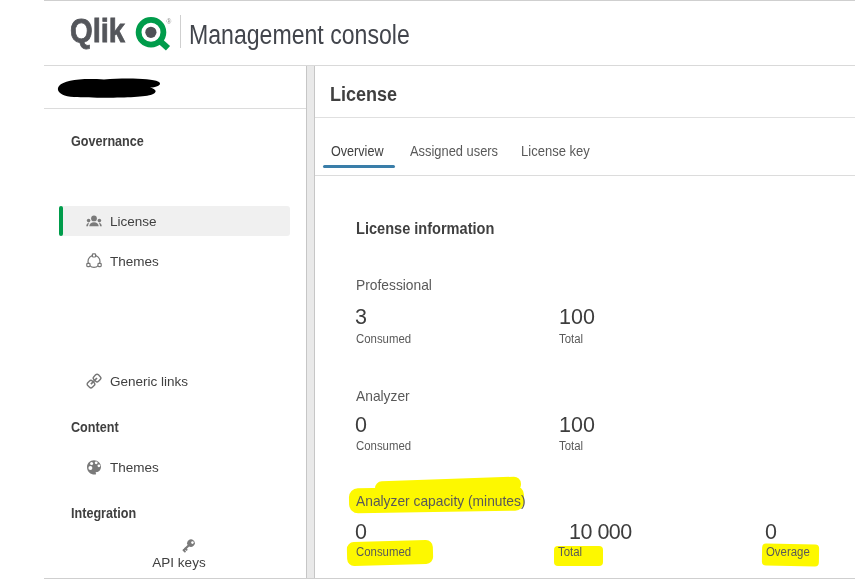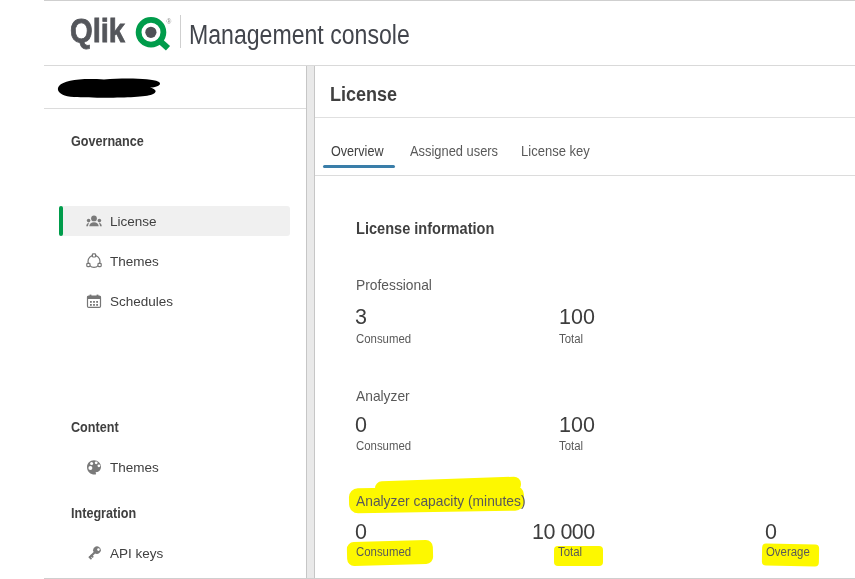--- a/index.html
+++ b/index.html
@@ -77,58 +77,51 @@
       <circle cx="8" cy="8.4" r="6" fill="none" stroke="#767676" stroke-width="1.2"></circle>
       <g fill="#fff" stroke="#767676" stroke-width="1.2">
         <rect x="6.4" y="0.8" width="3.2" height="3.2" rx="0.8"></rect>
         <rect x="0.8" y="10.4" width="3.2" height="3.2" rx="0.8"></rect>
         <rect x="12" y="10.4" width="3.2" height="3.2" rx="0.8"></rect>
       </g>
     </svg>
     <div class="lbl">Themes</div>
   </div>
 
-  <div class="abs item" style="top:286px;">
+
+
+  <div class="abs item" style="top:366px;">
     <svg class="ic" viewBox="0 0 16 16">
-      <path d="M1.5 3 h13 v3 h-13 Z" fill="#767676"></path>
-      <rect x="1.5" y="3" width="13" height="11.4" rx="1.2" fill="none" stroke="#767676" stroke-width="1.2"></rect>
-      <rect x="3.6" y="1.6" width="1.8" height="2.4" fill="#767676"></rect>
-      <rect x="10.6" y="1.6" width="1.8" height="2.4" fill="#767676"></rect>
-      <g fill="#767676">
-        <rect x="4" y="8" width="1.8" height="1.8"></rect>
-          <rect x="7.1" y="8" width="1.8" height="1.8"></rect>
-          <rect x="10.2" y="8" width="1.8" height="1.8"></rect>
-        <rect x="4" y="11" width="1.8" height="1.8"></rect>
-          <rect x="7.1" y="11" width="1.8" height="1.8"></rect>
-          <rect x="10.2" y="11" width="1.8" height="1.8"></rect>
+      <g fill="none" stroke="#767676" stroke-width="1.4">
+        <rect x="7.8" y="1.8" width="6.5" height="6.5" rx="2" transform="rotate(45 11.05 5.05)"></rect>
+        <rect x="1.7" y="7.9" width="6.5" height="6.5" rx="2" transform="rotate(45 4.95 11.15)"></rect>
+        <line x1="4.9" y1="11.1" x2="11" y2="5" stroke-width="1.7"></line>
       </g>
     </svg>
-    <div class="lbl">Schedules</div>
+    <div class="lbl">Generic links</div>
   </div>
-
-
 
   <div class="abs sechdr" style="top:417px;">Content</div>
 
   <div class="abs item" style="top:452px;">
     <svg class="ic" viewBox="0 0 16 16">
       <path d="M8 1.2 C12 1.2 15 4.2 15 7.8 C15 11.4 12.4 13 10.8 13 C9.4 13 9.4 14 10 14.6 C10.4 15 10 15.6 8.6 15.6 C4.6 15.6 1 12.4 1 8.2 C1 4.2 4 1.2 8 1.2 Z" fill="#7a7a7a"></path>
       <g fill="#fff">
         <circle cx="5.6" cy="4.4" r="1.5"></circle>
         <circle cx="10.2" cy="3.8" r="1.4"></circle>
         <circle cx="12.9" cy="6.8" r="1.4"></circle>
         <circle cx="4.4" cy="9" r="2"></circle>
       </g>
     </svg>
     <div class="lbl">Themes</div>
   </div>
 
   <div class="abs sechdr" style="top:503px;">Integration</div>
 
-  <div class="abs item" style="top:538px;">
+  <div class="abs item" style="top:538px;flex-direction:column;">
     <svg class="ic" viewBox="0 0 16 16">
       <g fill="#7a7a7a" transform="rotate(45 8 8)">
         <circle cx="8.1" cy="3.9" r="3.7"></circle>
         <rect x="7" y="6.2" width="2.2" height="8.5"></rect>
         <rect x="7" y="10.8" width="3.5" height="1.7"></rect>
         <rect x="7" y="13.2" width="3.5" height="1.7"></rect>
         <circle cx="8.7" cy="2.4" r="1.3" fill="#fff"></circle>
       </g>
     </svg>
     <div class="lbl">API keys</div>
@@ -157,21 +150,21 @@
   <div class="abs sm" style="left:515px; top:438.5px;">Total</div>
 
   <div class="abs yel" style="left:305px; top:487px; width:175px; height:25px; border-radius:9px; transform:rotate(-1deg);"></div>
   <div class="abs yel" style="left:331px; top:479px; width:146px; height:15px; border-radius:7px; transform:rotate(-2deg);"></div>
   <div class="abs cat" style="top:492px;">Analyzer capacity (minutes)</div>
 
   <div class="abs num" style="left:311px; top:519.5px;">0</div>
   <div class="abs yel" style="left:303px; top:541px; width:86px; height:24px; border-radius:7px; transform:rotate(-1.5deg);"></div>
   <div class="abs sm" style="left:312px; top:544.5px;">Consumed</div>
 
-  <div class="abs num" style="left:488px; top:519.5px; letter-spacing:-0.5px;">10 000</div>
+  <div class="abs num" style="left:525px; top:519.5px; letter-spacing:-0.5px;">10 000</div>
   <div class="abs yel" style="left:510px; top:546px; width:49px; height:20px; border-radius:4px;"></div>
   <div class="abs sm" style="left:514px; top:544.5px;">Total</div>
 
   <div class="abs num" style="left:721px; top:519.5px;">0</div>
   <div class="abs yel" style="left:718px; top:544px; width:57px; height:22px; border-radius:4px; transform:rotate(1deg);"></div>
   <div class="abs sm" style="left:722px; top:544.5px;">Overage</div>
 
   <div class="abs botline"></div>
 </div>
 

